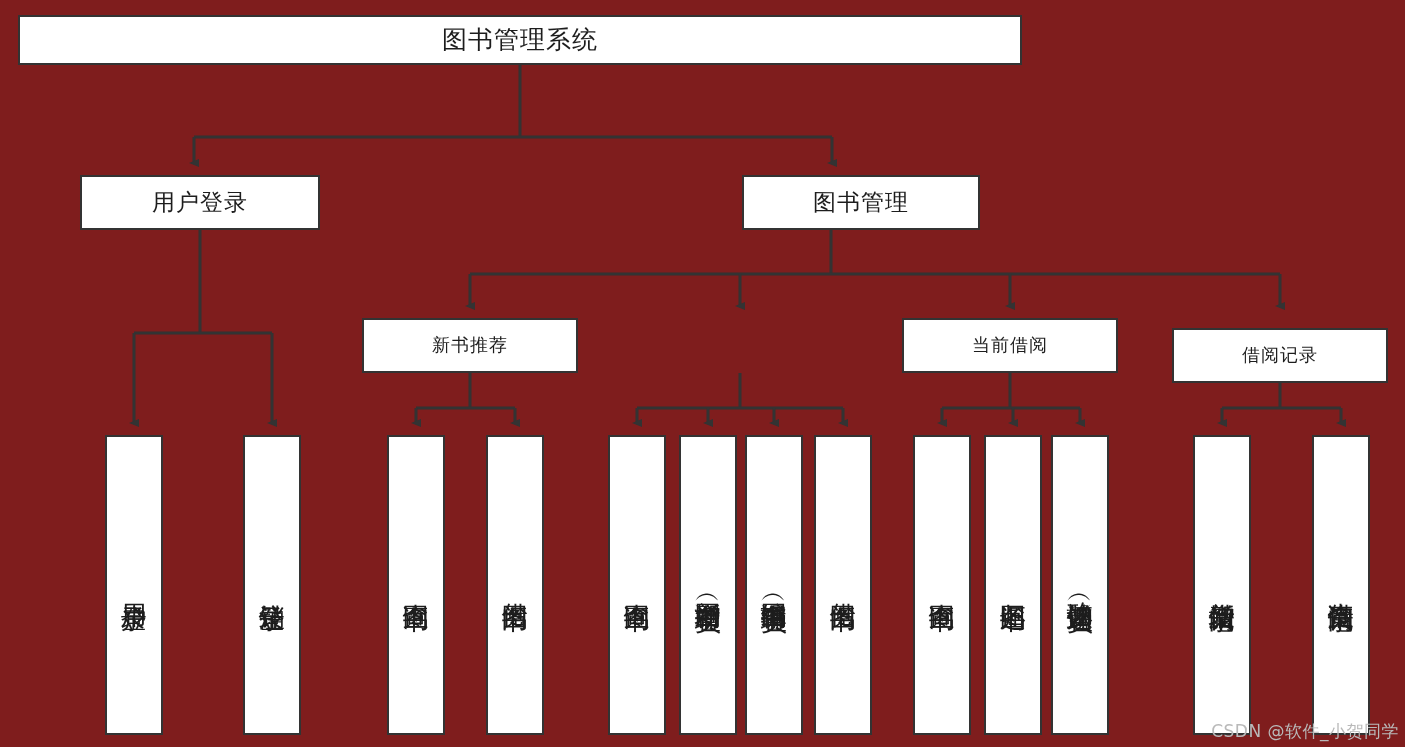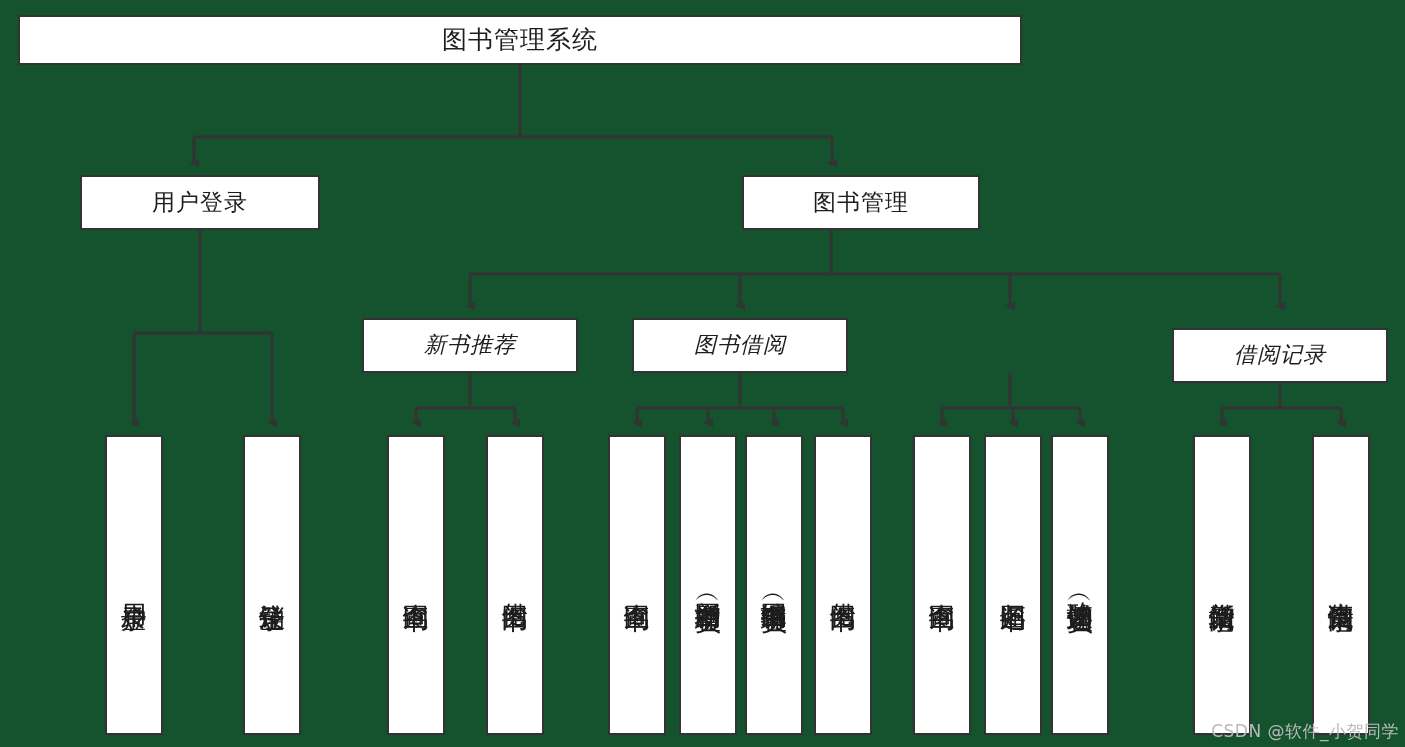--- a/index.html
+++ b/index.html
@@ -1,26 +1,26 @@
 <!DOCTYPE html>
 <html><head>
 <meta charset="utf-8">
 <style>
   html,body{margin:0;padding:0;background:#ffffff;}
   body{width:1405px;height:747px;overflow:hidden;
        font-family:"DejaVu Sans","Liberation Sans",sans-serif;}
-  #stage{position:relative;width:1405px;height:747px;background:#14532d;}
+  #stage{position:relative;width:1405px;height:747px;background:#7f1d1d;}
   svg#wires{position:absolute;left:0;top:0;width:1405px;height:747px;}
   .node{position:absolute;box-sizing:border-box;background:#ffffff;
         border:2.5px solid #333333;display:flex;align-items:center;
         justify-content:center;overflow:hidden;}
   .node .lbl{color:#1d1d1d;line-height:1.02;white-space:nowrap;}
   .h-node .lbl{font-size:25px;letter-spacing:1px;}
   .l2-node .lbl{font-size:23px;letter-spacing:1px;}
-  .l3-node .lbl{font-size:22px;letter-spacing:1px;font-style:italic;}
+  .l3-node .lbl{font-size:18px;letter-spacing:1px;}
   .leaf{align-items:center;justify-content:center;}
   .leaf .lbl{writing-mode:vertical-rl;text-orientation:upright;
              font-size:26px;line-height:1.18;letter-spacing:1px;
              white-space:nowrap;}
   #watermark{position:absolute;right:6px;bottom:4px;font-size:17px;
              color:#b9b9b9;letter-spacing:0.5px;white-space:nowrap;}
 </style>
 </head>
 <body>
 
@@ -83,22 +83,22 @@
   <div class="node l2-node" style="left:80px;top:175px;width:240px;height:55px;">
     <span class="lbl">用户登录</span>
   </div>
   <div class="node l2-node" style="left:712px;top:175px;width:238px;height:55px;margin-left:30px;">
     <span class="lbl">图书管理</span>
   </div>
 
   <div class="node l3-node" style="left:362px;top:318px;width:216px;height:55px;">
     <span class="lbl">新书推荐</span>
   </div>
-  <div class="node l3-node" style="left:632px;top:318px;width:216px;height:55px;">
-    <span class="lbl">图书借阅</span>
+  <div class="node l3-node" style="left:902px;top:318px;width:216px;height:55px;">
+    <span class="lbl">当前借阅</span>
   </div>
   <div class="node l3-node" style="left:1172px;top:328px;width:216px;height:55px;">
     <span class="lbl">借阅记录</span>
   </div>
 
   <div class="node leaf" style="left:105px;top:435px;width:58px;height:300px;">
     <span class="lbl">用户登录</span>
   </div>
   <div class="node leaf" style="left:243px;top:435px;width:58px;height:300px;">
     <span class="lbl">注销登录</span>

